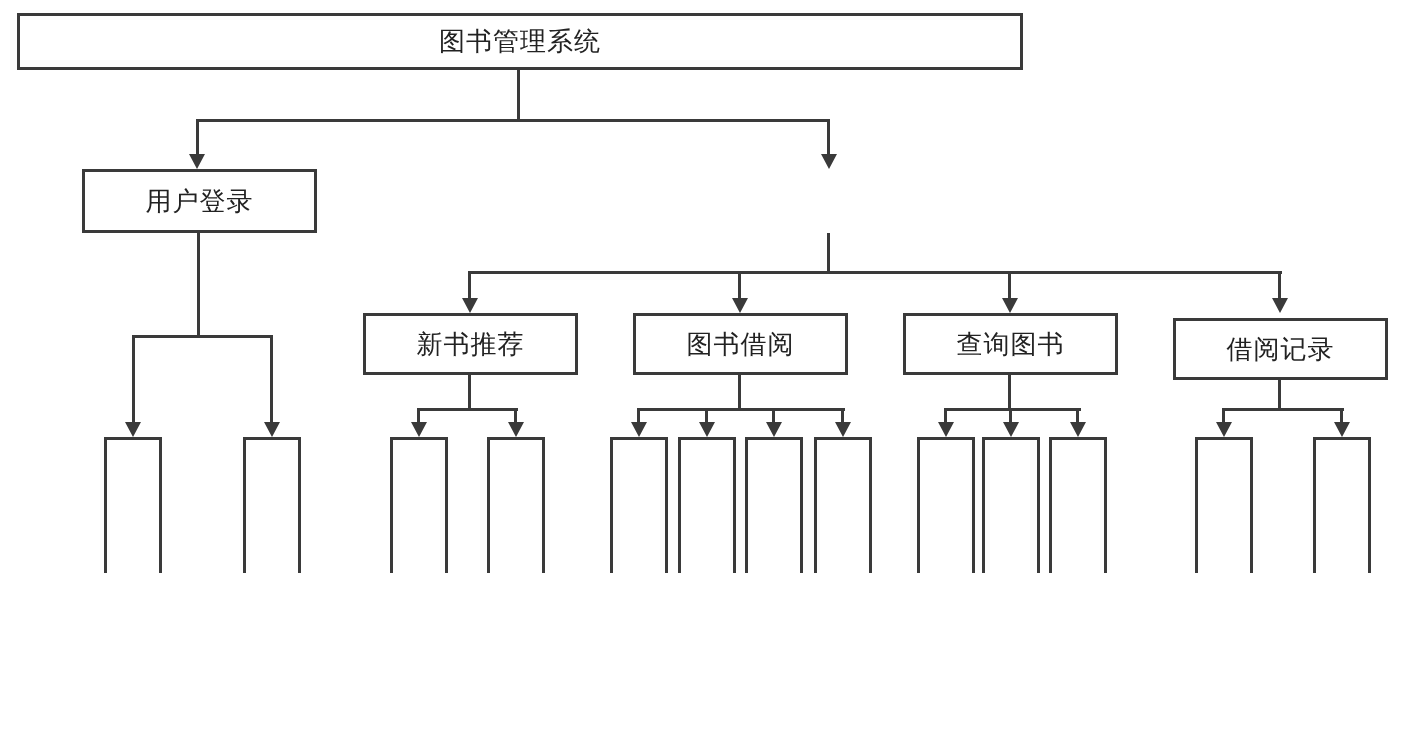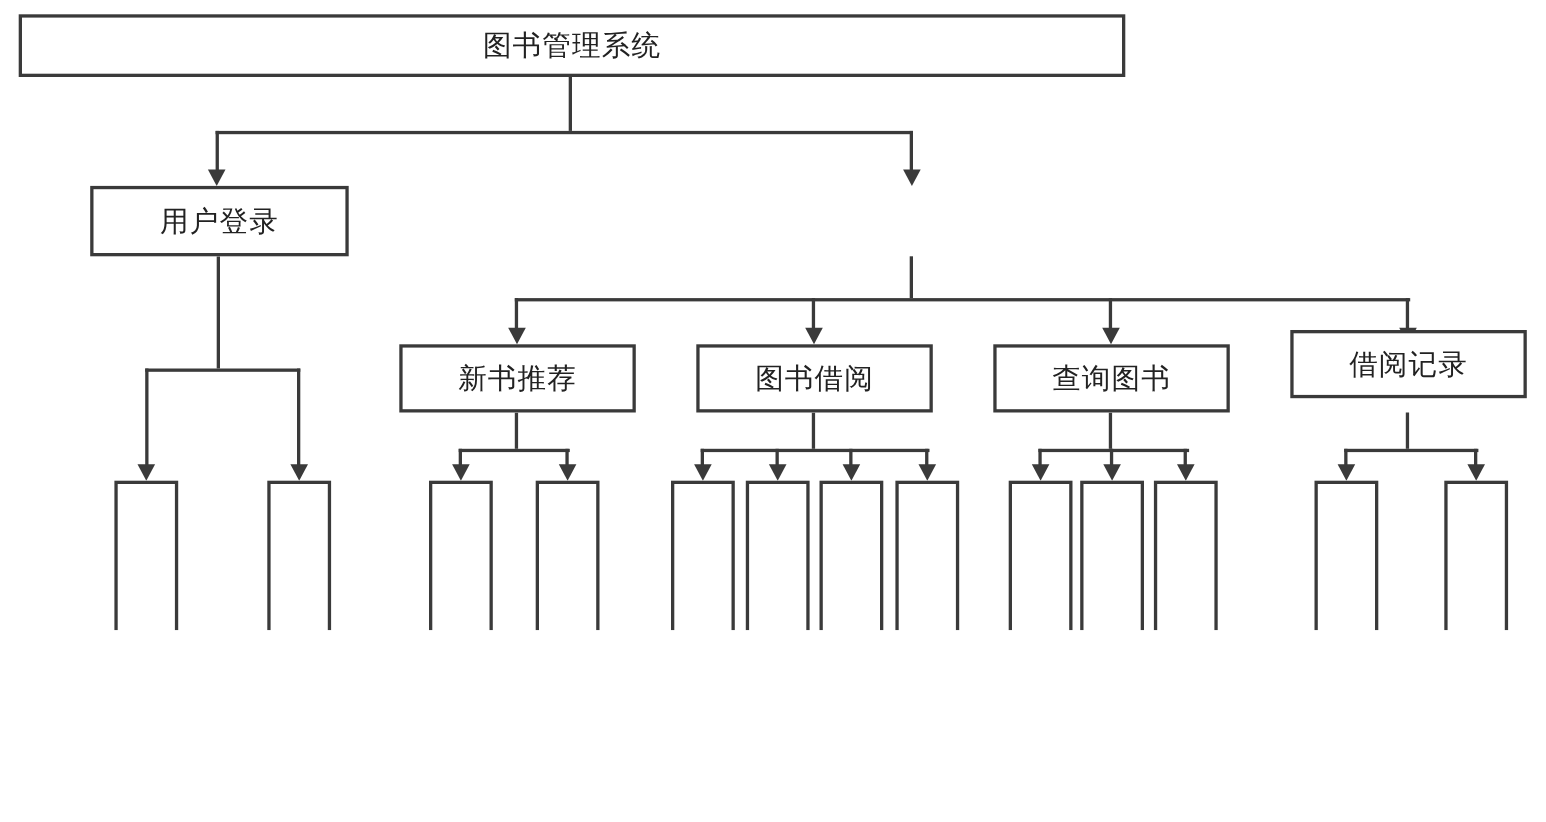--- a/index.html
+++ b/index.html
@@ -66,21 +66,21 @@
   </div>
 
   <div class="box" style="left:633px;top:313px;width:215px;height:62px">
     <span>图书借阅</span>
   </div>
 
   <div class="box" style="left:903px;top:313px;width:215px;height:62px">
     <span>查询图书</span>
   </div>
 
-  <div class="box" style="left:1173px;top:300px;width:215px;height:62px">
+  <div class="box" style="left:1173px;top:318px;width:215px;height:62px">
     <span>借阅记录</span>
   </div>
 
   <div class="box leaf" style="left:104px;top:437px;width:58px;height:300px">
     <span>用户登录</span>
   </div>
   <div class="box leaf" style="left:243px;top:437px;width:58px;height:300px">
     <span>注销登录</span>
   </div>
 

